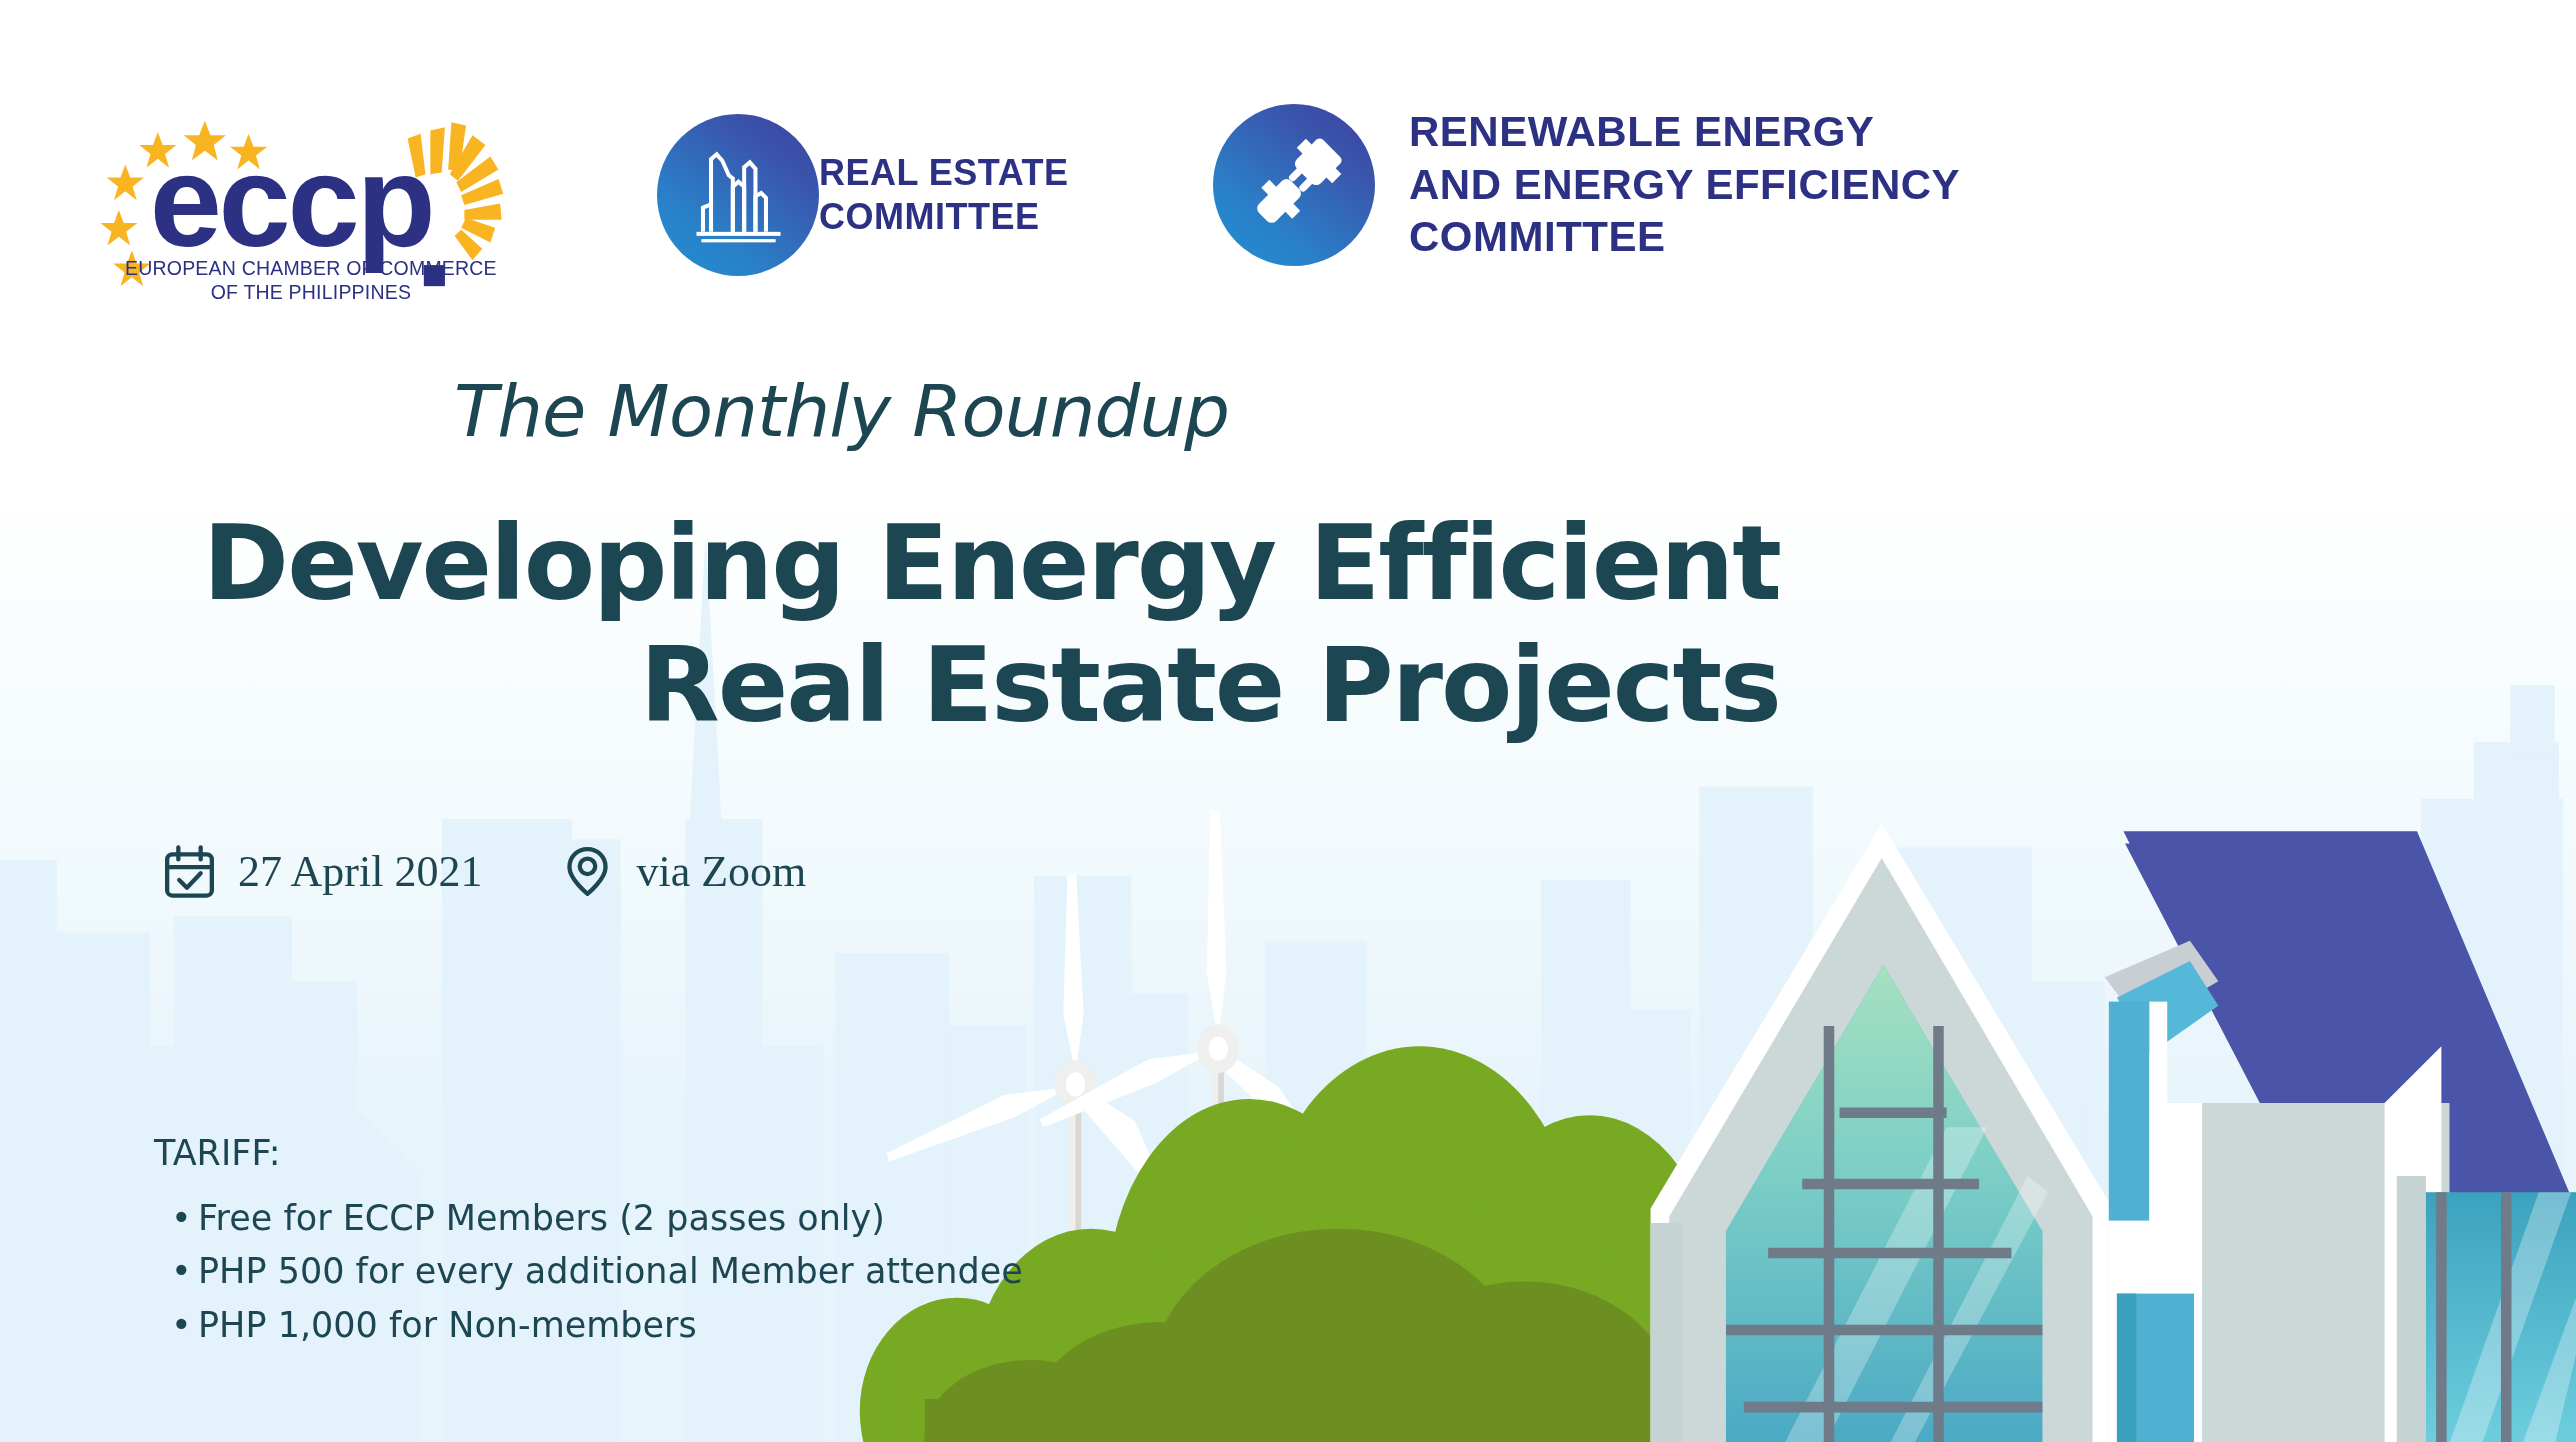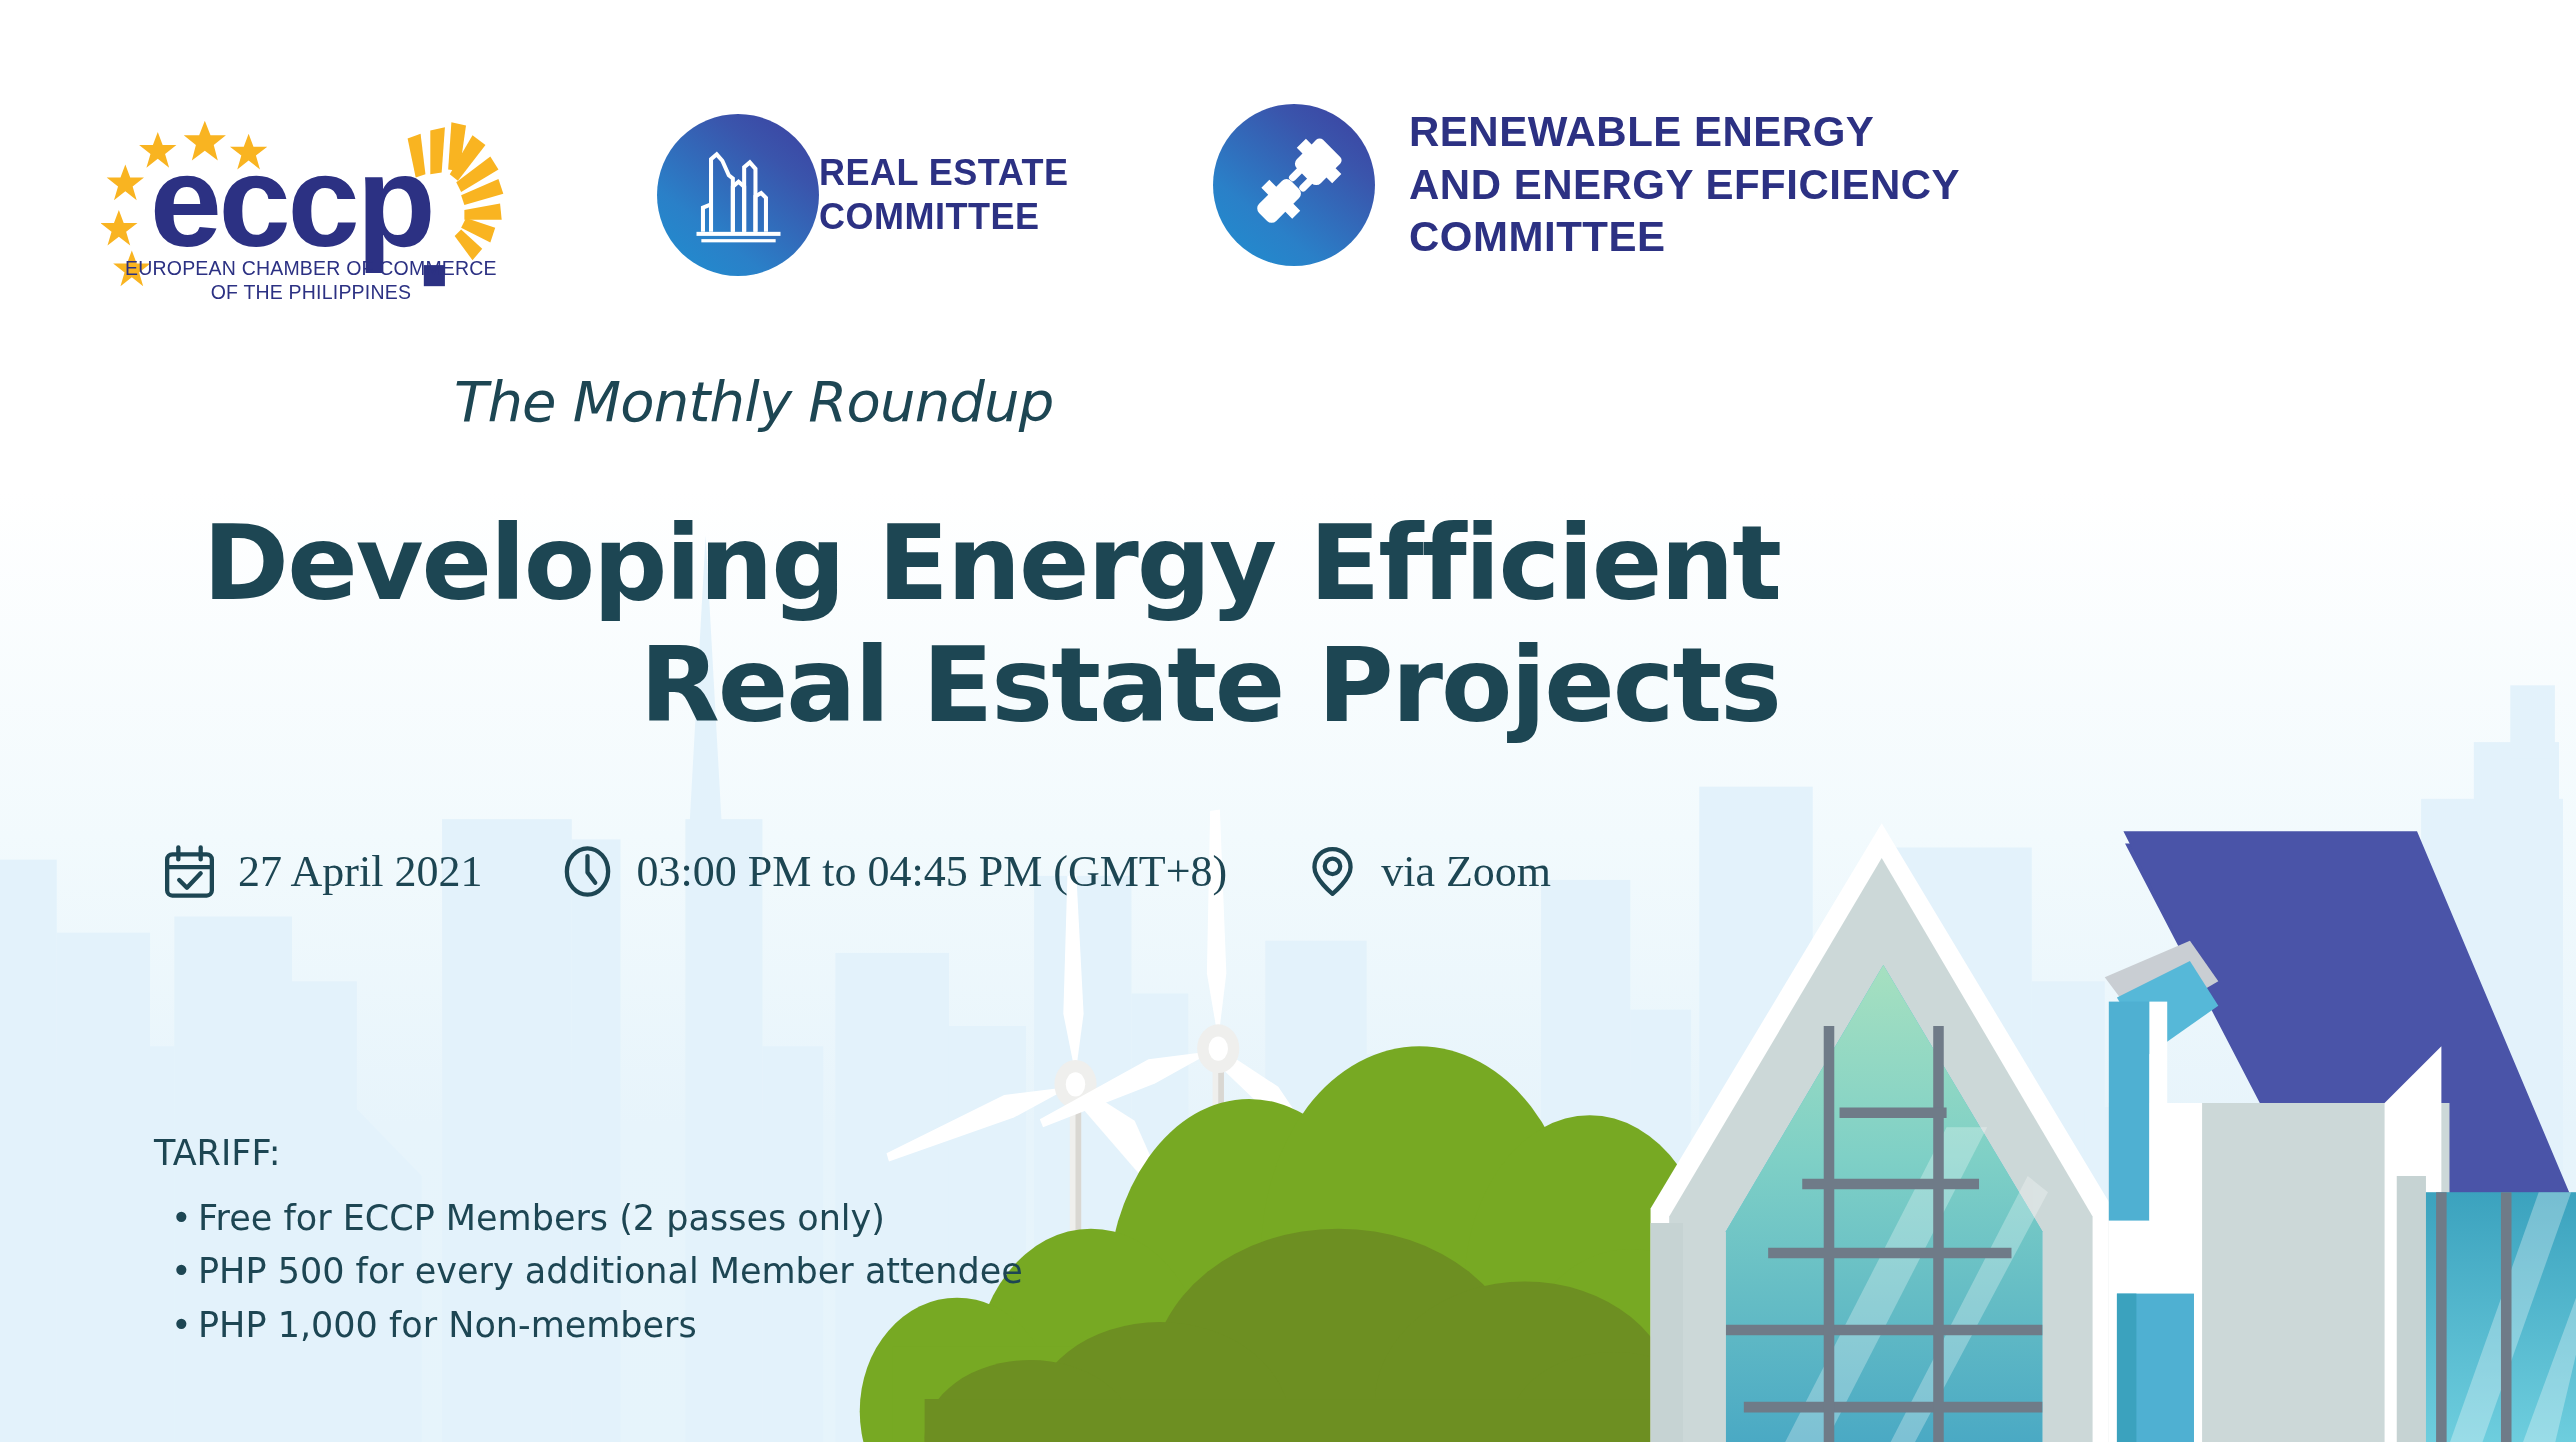--- a/index.html
+++ b/index.html
@@ -16,21 +16,21 @@
   #re-logo{position:absolute;left:657px;top:114px;display:flex;align-items:center;}
   #ree-logo{position:absolute;left:1213px;top:104px;display:flex;align-items:center;gap:34px;}
   .logo-badge{width:162px;height:162px;border-radius:50%;
     background:linear-gradient(38deg,#1f8fd0 0%,#2a80c8 30%,#3a55ac 72%,#3d3f9f 100%);
     display:flex;align-items:center;justify-content:center;flex:none;}
   .logo-text{color:#2c3183;font-weight:bold;font-size:36px;line-height:1.22;
     letter-spacing:0.5px;white-space:pre-line;}
   #ree-logo .logo-text{font-size:42px;line-height:1.25;}
 
   
-  #kicker{position:absolute;left:454px;top:369px;font-size:56px;font-style:italic;
+  #kicker{position:absolute;left:454px;top:369px;font-size:72px;font-style:italic;
      color:#1d4653;font-family:"DejaVu Sans",sans-serif;letter-spacing:-0.8px;z-index:30;}
   #headline{position:absolute;left:0px;top:503px;width:1744px;text-align:right;z-index:30;
      color:#1d4653;font-weight:bold;font-size:104px;line-height:1.17;letter-spacing:-2px;
      font-family:"DejaVu Sans",sans-serif;padding-left:36px;}
   #headline .l2{display:block;}
 
   
   #details{position:absolute;left:162px;top:844px;display:flex;align-items:center;z-index:30;}
   .detail{display:flex;align-items:center;gap:21px;}
   .detail + .detail{margin-left:78px;}
@@ -279,27 +279,20 @@
       <svg class="dicon" viewBox="0 0 64 64">
         <rect x="6" y="12" width="52" height="48" rx="6" fill="none" stroke="#1d4653" stroke-width="5"></rect>
         <line x1="6" y1="27" x2="58" y2="27" stroke="#1d4653" stroke-width="5"></line>
         <line x1="19" y1="4" x2="19" y2="18" stroke="#1d4653" stroke-width="5" stroke-linecap="round"></line>
         <line x1="45" y1="4" x2="45" y2="18" stroke="#1d4653" stroke-width="5" stroke-linecap="round"></line>
         <polyline points="20,42 29,51 45,34" fill="none" stroke="#1d4653" stroke-width="5" stroke-linecap="round" stroke-linejoin="round"></polyline>
       </svg>
       <div class="detail-label">27 April 2021</div>
     </div>
 
-    <div class="detail">
-      <svg class="dicon" viewBox="0 0 64 64">
-        <ellipse cx="32" cy="32" rx="24" ry="27" fill="none" stroke="#1d4653" stroke-width="5"></ellipse>
-        <polyline points="32,14 32,33 41,45" fill="none" stroke="#1d4653" stroke-width="5" stroke-linecap="round" stroke-linejoin="round"></polyline>
-      </svg>
-      <div class="detail-label">03:00 PM to 04:45 PM (GMT+8)</div>
-    </div>
 
     <div class="detail">
       <svg class="dicon" viewBox="0 0 64 64">
         <path d="M32 6 C20 6 11 15 11 27 C11 41 32 58 32 58 C32 58 53 41 53 27 C53 15 44 6 32 6 Z" fill="none" stroke="#1d4653" stroke-width="5" stroke-linejoin="round"></path>
         <circle cx="32" cy="26" r="9" fill="none" stroke="#1d4653" stroke-width="5"></circle>
       </svg>
       <div class="detail-label">via Zoom</div>
     </div>
   </div>
 

